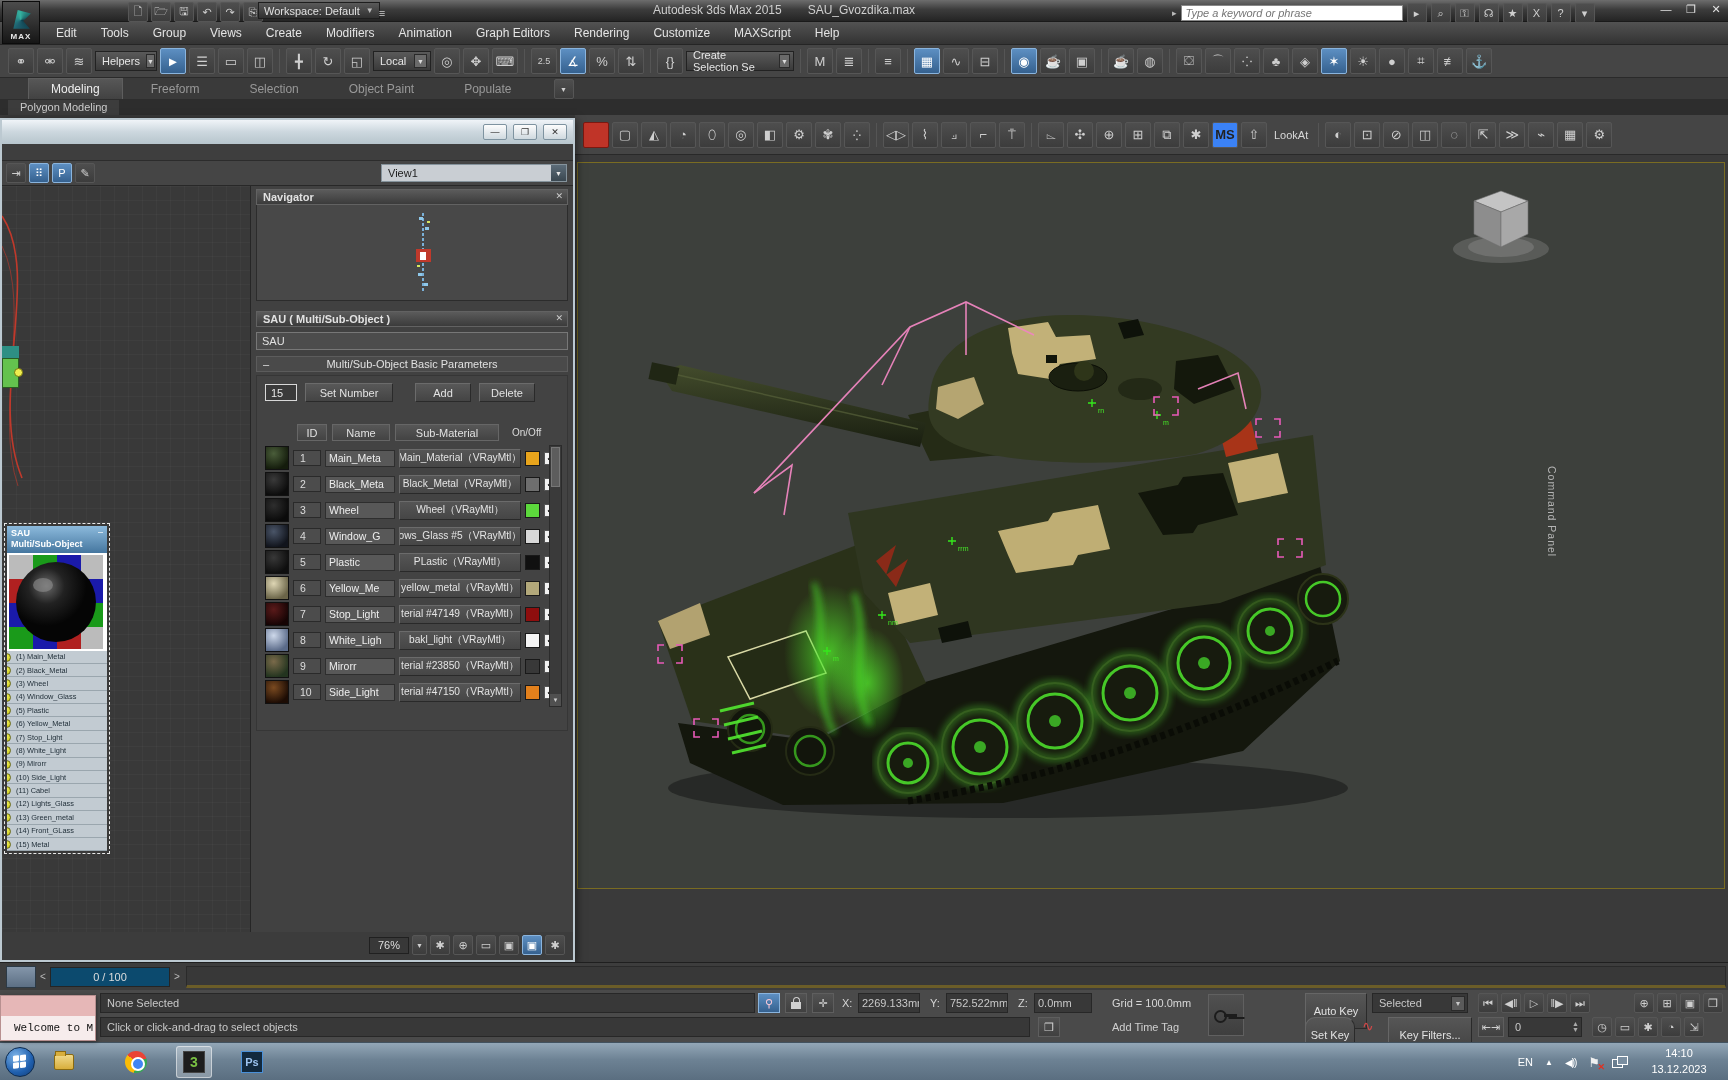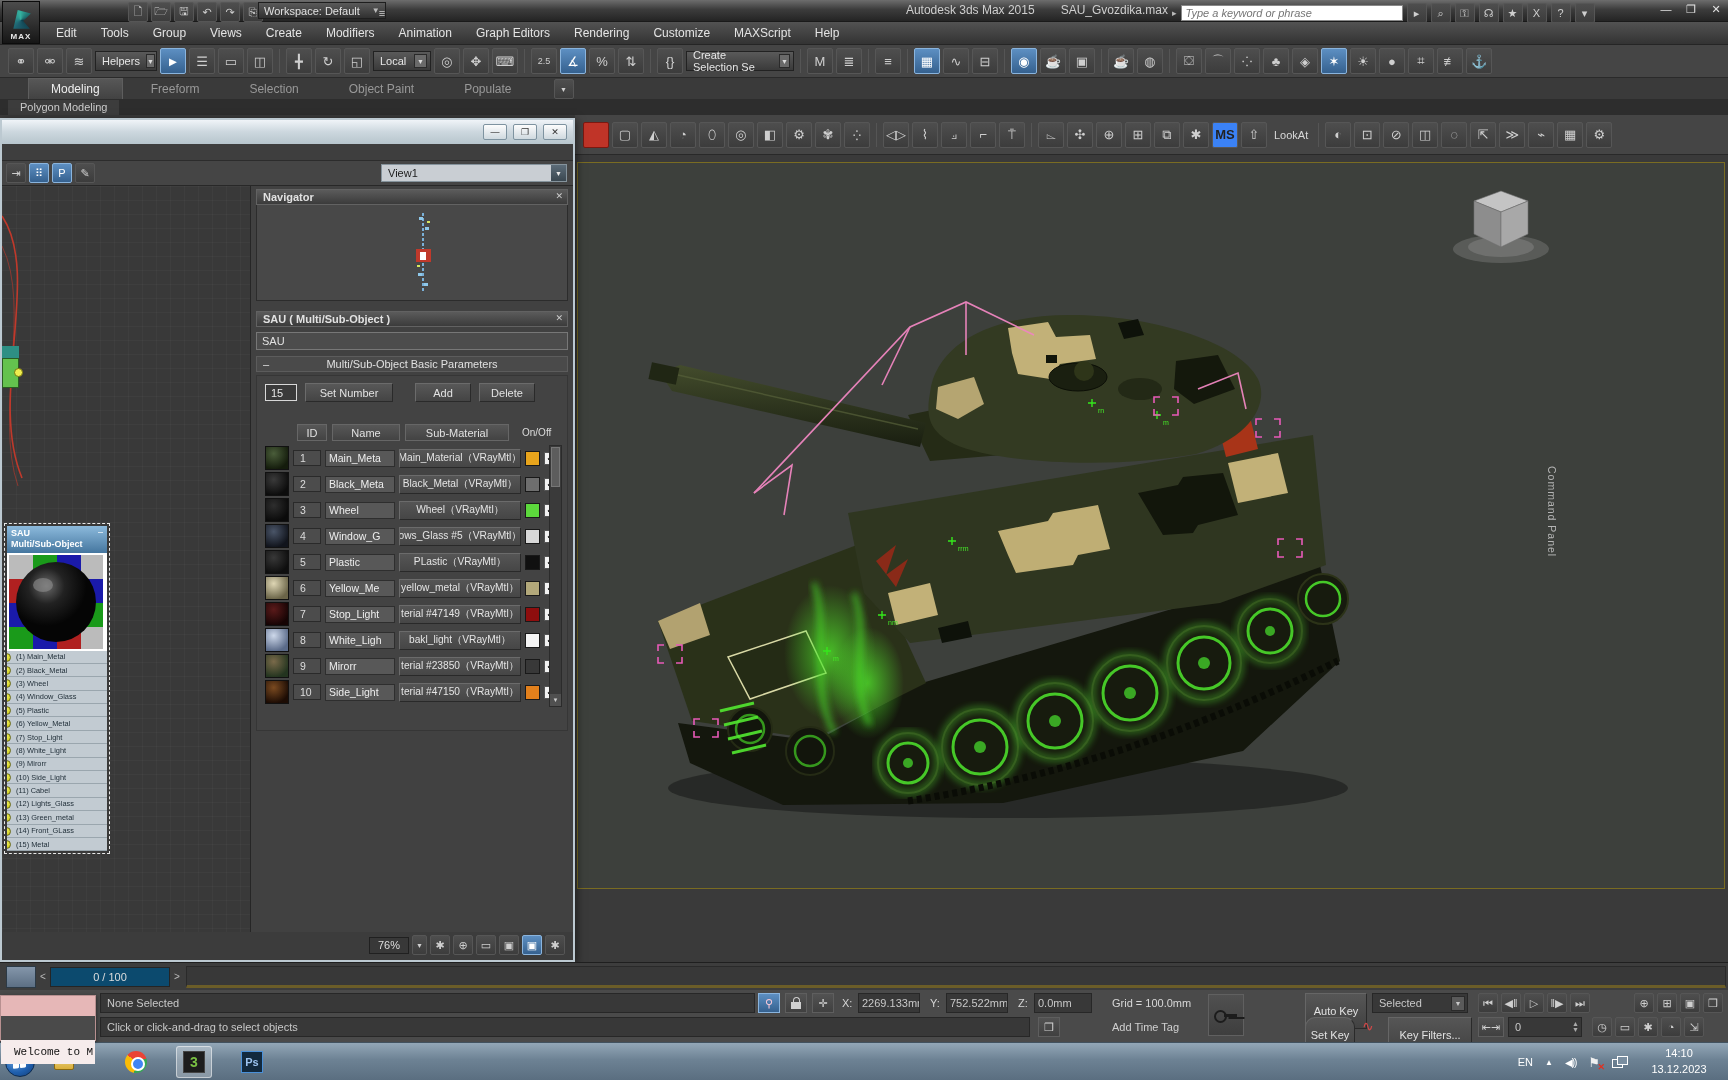--- a/index.html
+++ b/index.html
@@ -13,23 +13,23 @@
   .max-logo { position:absolute; left:2px; top:1px; width:38px; height:43px; z-index:60;
               background:linear-gradient(#4c4c4c,#161616); border:1px solid #0c0c0c;
               display:flex; flex-direction:column; align-items:center; justify-content:flex-end; }
   .max-logo .swirl { width:22px; height:22px; margin-bottom:1px;
               background:conic-gradient(from 210deg,#1d5f6e,#35b2a0 40%,#0e3d4a 70%,#1d5f6e); 
               clip-path:polygon(15% 90%, 35% 5%, 95% 20%, 60% 55%, 90% 90%); }
   .max-logo .word { font-size:8px; font-weight:bold; color:#e8e8e8; letter-spacing:1px; padding-bottom:2px;}
   .qat { position:absolute; left:128px; top:2px; display:flex; align-items:center; gap:3px; }
   .qat .icon { width:20px; height:17px; }
   .ws-dd { height:17px; background:linear-gradient(#5a5a5a,#303030); border:1px solid #1e1e1e;
-           display:flex; align-items:center; padding:0 5px; gap:12px; color:#e0e0e0;text-align:center; }
+           display:flex; align-items:center; padding:0 5px; gap:6px; color:#e0e0e0;text-align:center; }
   .ws-dd .arr { color:#bbb; font-size:8px; }
-  .app-title { position:absolute; left:400px; right:560px; top:3px; text-align:right; color:#cfcfcf; font-size:12px; }
+  .app-title { position:absolute; left:400px; right:560px; top:3px; text-align:center; color:#cfcfcf; font-size:12px; }
   .app-title b { font-weight:normal; margin-right:26px; }
   .searchwrap { position:absolute; left:1172px; top:3px; display:flex; align-items:center; gap:4px; }
   .search-input { width:222px; height:16px; background:#fff; border:1px solid #888; font-style:italic;
                   color:#666; font-size:11px; padding:0 4px; font-family:"Liberation Sans",sans-serif;}
   .tbicons { display:flex; align-items:center; gap:4px; }
   .winbtns { position:absolute; right:4px; top:3px; display:flex; gap:9px; }
   .winbtns span { color:#e2e2e2; font-size:11px; width:16px; text-align:center; cursor:default; }
 
   
   .menubar { position:absolute; left:0; top:22px; width:1728px; height:22px;
@@ -185,21 +185,21 @@
   .lockglyph { width:11px; height:12px; position:relative; }
   .lockglyph::before { content:""; position:absolute; left:2px; top:0; width:5px; height:6px;
                        border:1.5px solid #cfcfcf; border-bottom:none; border-radius:4px 4px 0 0; }
   .lockglyph::after { content:""; position:absolute; left:0; top:5px; width:10px; height:7px; background:#cfcfcf; }
 
   
   .welcome { position:absolute; left:0; top:995px; width:96px; height:46px; border:1px solid #b89090;
              box-shadow:1px 1px 4px rgba(0,0,0,.4); z-index:40; }
   .welcome .wt { height:20px; background:#e6b7b7; }
   .welcome .wb { height:24px; background:#f6ecec; color:#111; font-family:"Liberation Mono",monospace;
-                 font-size:11px; display:flex; align-items:center; padding-left:13px; white-space:nowrap; overflow:hidden;margin-top:24px;}
+                 font-size:11px; display:flex; align-items:center; padding-left:13px; white-space:nowrap; overflow:hidden;}
 
   
   .taskbar { position:absolute; left:0; top:1042px; width:1728px; height:38px;
              background:linear-gradient(#93a7b7,#6d8294 45%,#5a6e80); border-top:1px solid #42525f; }
   .orb { position:absolute; left:5px; top:4px; width:30px; height:30px; border-radius:50%;
          background:radial-gradient(circle at 35% 30%,#7db4e8,#1f5fae 60%,#123c74); border:1px solid #0e2c50;
          display:flex; align-items:center; justify-content:center; }
   .orb .flag { width:14px; height:14px; display:grid; grid-template-columns:6px 6px; grid-template-rows:6px 6px; gap:1px; transform:skewY(-6deg);}
   .orb .flag i { background:#fff; border-radius:1px; }
   .tk-icon { position:absolute; top:3px; width:36px; height:32px; border-radius:3px;
@@ -744,21 +744,21 @@
             <div class="pbtn" style="width:56px;">
               <span>Delete</span>
             </div>
           </div>
 
           <div class="mat-table">
             <div class="mt-head">
               <div class="hbtn" style="width:30px;">
                   <span>ID</span>
                 </div>
-              <div class="hbtn" style="width:68px;">
+              <div class="hbtn" style="width:58px;">
                   <span>Name</span>
                 </div>
               <div class="hbtn" style="width:104px;">
                   <span>Sub-Material</span>
                 </div>
               <div class="onoff">On/Off</div>
             </div>
             <div id="matrows">
                 <div class="mat-row">
                   <div class="thumb" style="background: radial-gradient(circle at 35% 30%, rgb(74, 93, 58), rgb(20, 28, 12) 75%);"></div>

